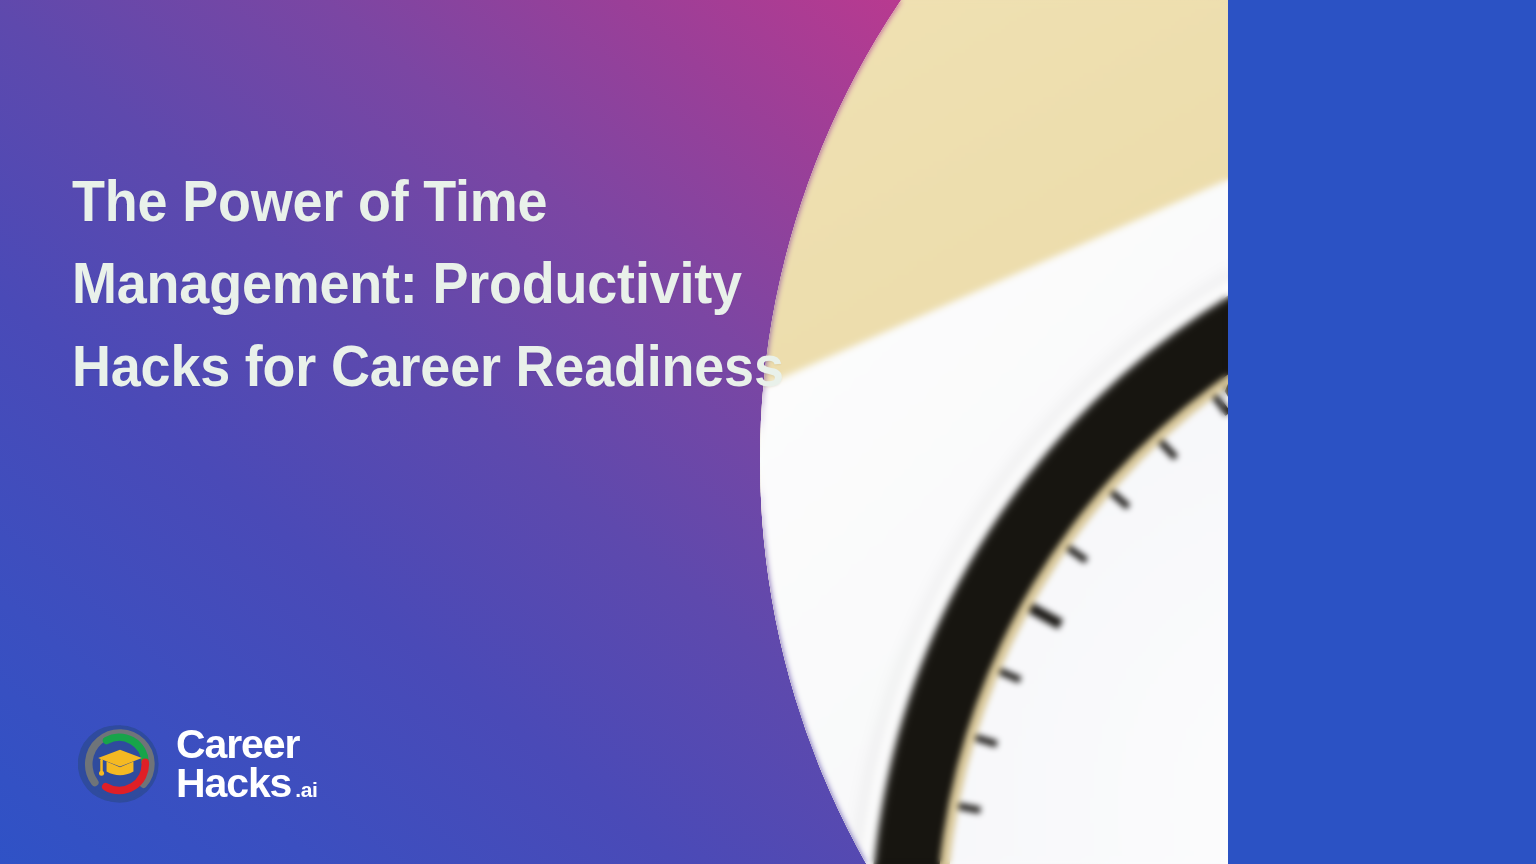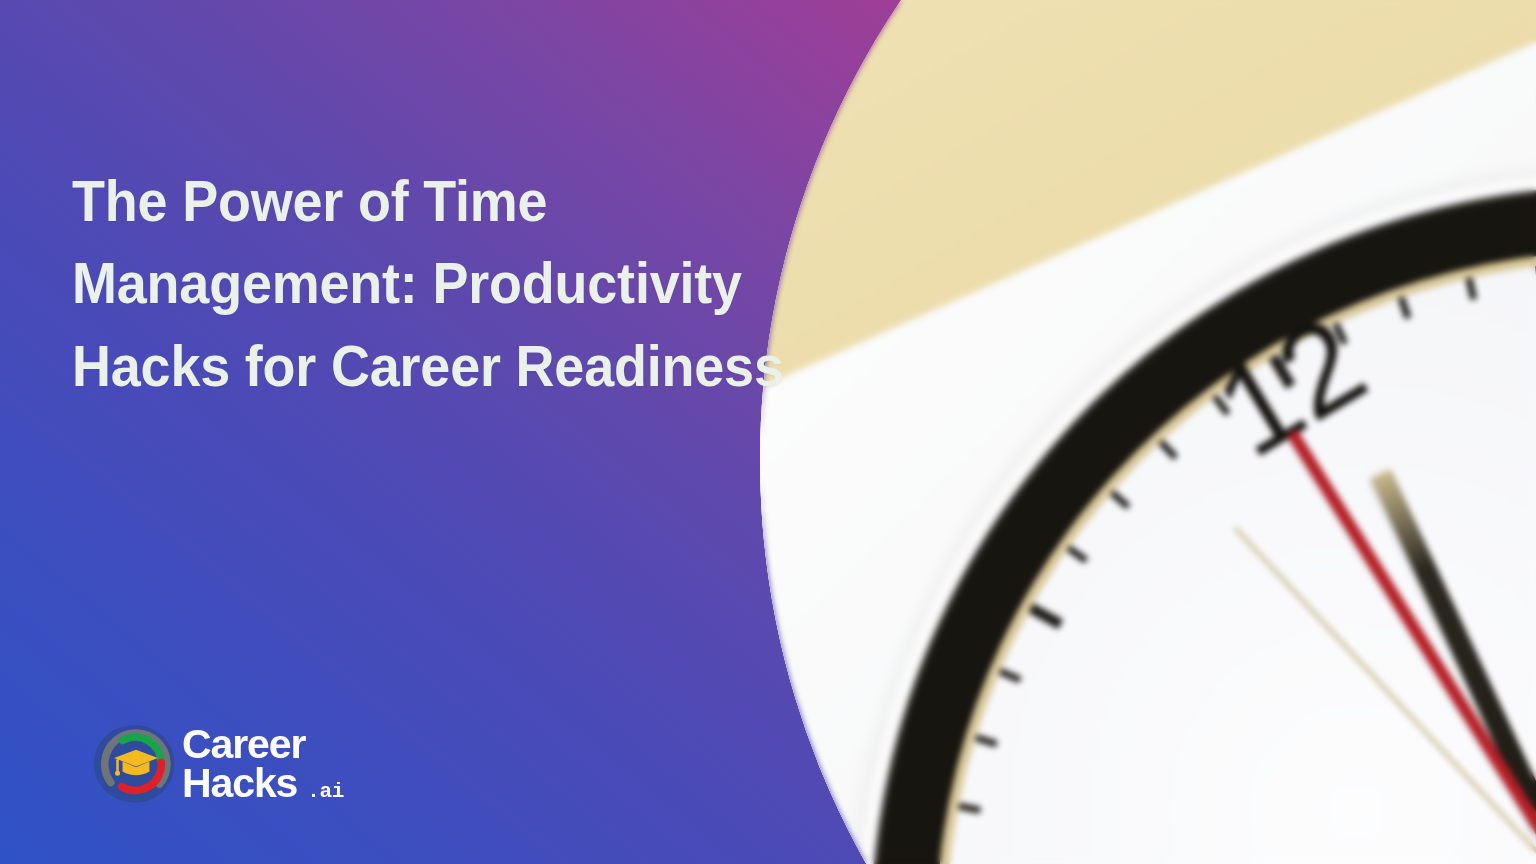--- a/index.html
+++ b/index.html
@@ -6,21 +6,21 @@
   html, body {
     width:1536px; height:864px;
     overflow:hidden;
     background:#2b52c4;
     font-family:"Liberation Sans", sans-serif;
   }
 
   
   .slide {
     position:relative;
-    width:1536px; height:864px;
+    width:1228px; height:864px;
     overflow:hidden;
     background:
       linear-gradient(40deg,
         #2f52c6 0%,
         #3b4fc0 14%,
         #4a4ab7 30%,
         #5e49ad 45%,
         #7b46a3 60%,
         #9a3f98 73%,
         #b73a90 85%,
@@ -172,39 +172,39 @@
     letter-spacing:-0.2px;
     transform:scaleX(.93);
     transform-origin:left top;
     white-space:pre-line;
     text-shadow:0 1px 2px rgba(0,0,0,.06);
   }
 
   
   .logo {
     position:absolute;
-    left:94px;
+    left:78px;
     bottom:58px;
     display:flex;
     align-items:center;
-    gap:4px;
+    gap:14px;
   }
   .logo-mark { width:84px; height:84px; display:block; flex:none; }
   .logo-type {
     display:flex;
     flex-direction:column;
     justify-content:center;
     color:#ffffff;
     font-family:"Liberation Sans", sans-serif;
     font-weight:700;
     line-height:.96;
   }
   .logo-line1 { font-size:41px; letter-spacing:-1.1px; }
   .logo-line2 { font-size:41px; letter-spacing:-1.1px; display:flex; align-items:baseline; }
-  .logo-ai { font-size:21px; letter-spacing:-0.4px; margin-left:10px;font-family:Liberation Mono, monospace; }
+  .logo-ai { font-size:21px; letter-spacing:-0.4px; margin-left:4px; }
 </style>
 </head>
 <body>
 
 <div class="slide">
 
   <div class="photo-disc">
     <div class="photo-inner">
 
       <div class="bg-warm"></div>

